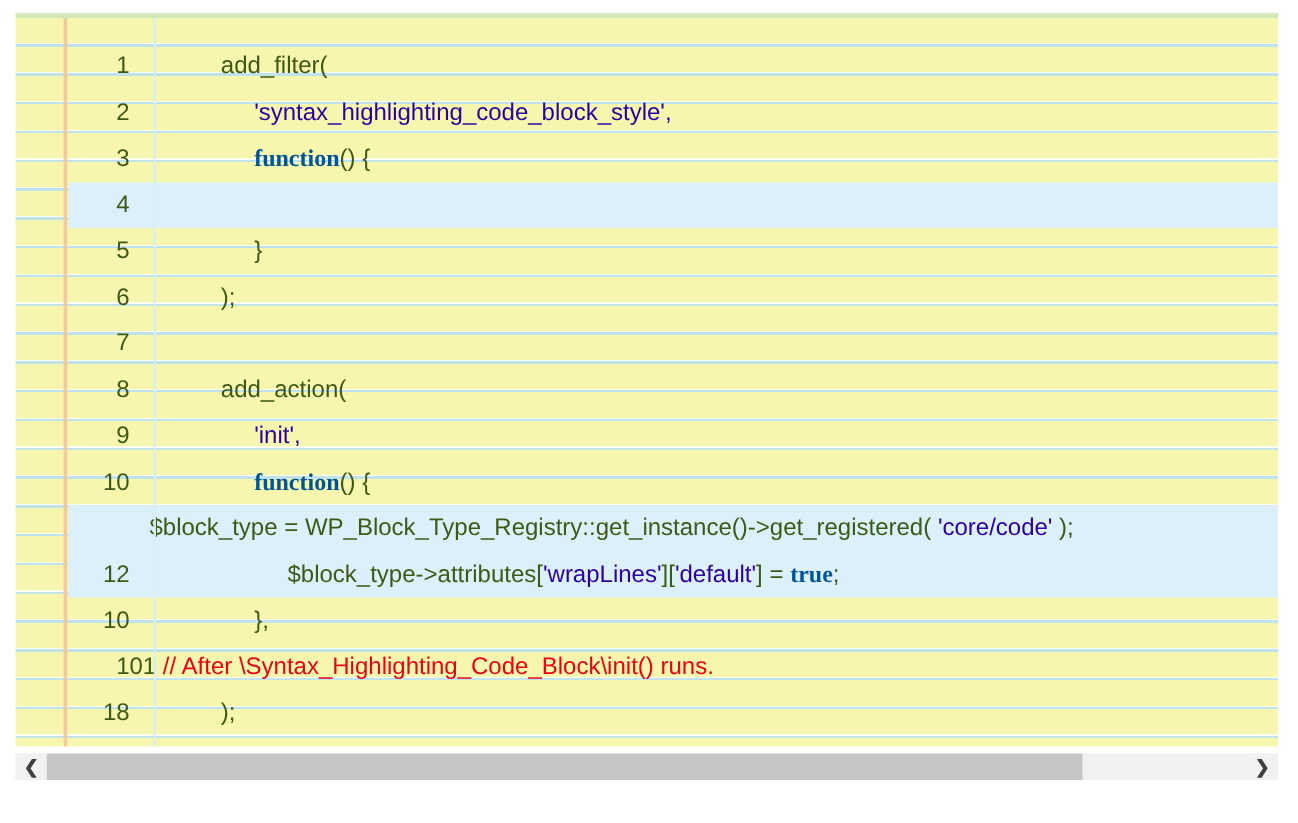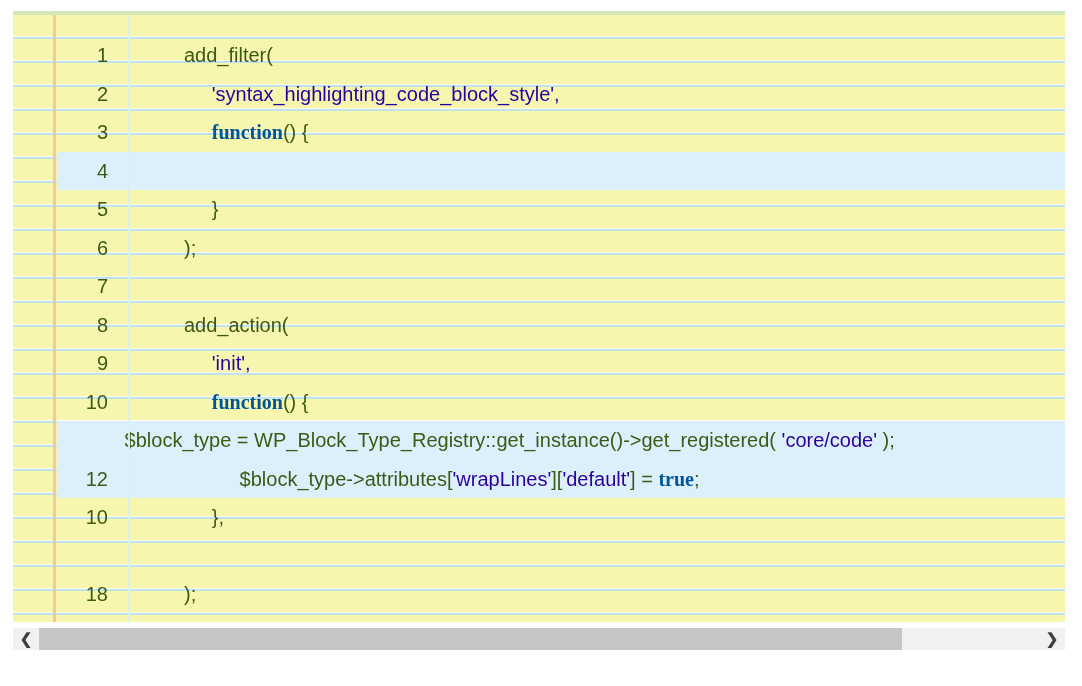--- a/index.html
+++ b/index.html
@@ -152,21 +152,21 @@
         <div class="row hl"><span class="ln">4</span></div>
         <div class="row"><span class="ln">5</span><span class="code"><span class="tok-plain">     }</span></span></div>
         <div class="row"><span class="ln">6</span><span class="code"><span class="tok-plain">);</span></span></div>
         <div class="row"><span class="ln">7</span><span class="code"></span></div>
         <div class="row"><span class="ln">8</span><span class="code"><span class="tok-plain">add_action(</span></span></div>
         <div class="row"><span class="ln">9</span><span class="code"><span class="tok-plain">     </span><span class="tok-string">'init',</span></span></div>
         <div class="row"><span class="ln">10</span><span class="code"><span class="tok-plain">     </span><span class="tok-keyword">function</span><span class="tok-plain">() {</span></span></div>
         <div class="row hl"><span class="code"><span class="tok-plain">          $block_type = WP_Block_Type_Registry::get_instance()-&gt;get_registered( </span><span class="tok-string">'core/code'</span><span class="tok-plain"> );</span></span></div>
         <div class="row hl"><span class="ln">12</span><span class="code"><span class="tok-plain">          $block_type-&gt;attributes[</span><span class="tok-string">'wrapLines'</span><span class="tok-plain">][</span><span class="tok-string">'default'</span><span class="tok-plain">] = </span><span class="tok-keyword">true</span><span class="tok-plain">;</span></span></div>
         <div class="row"><span class="ln">10</span><span class="code"><span class="tok-plain">     },</span></span></div>
-        <div class="row"></div>
+        <div class="row"><span class="code"><span class="tok-plain">     101 </span><span class="tok-comment">// After \Syntax_Highlighting_Code_Block\init() runs.</span></span></div>
         <div class="row"><span class="ln">18</span><span class="code"><span class="tok-plain">);</span></span></div>
       </div>
   </div>
 
   <div class="hscrollbar">
     <div class="sb-btn left">❮</div>
     <div class="sb-thumb"></div>
     <div class="sb-btn right">❯</div>
   </div>
 

